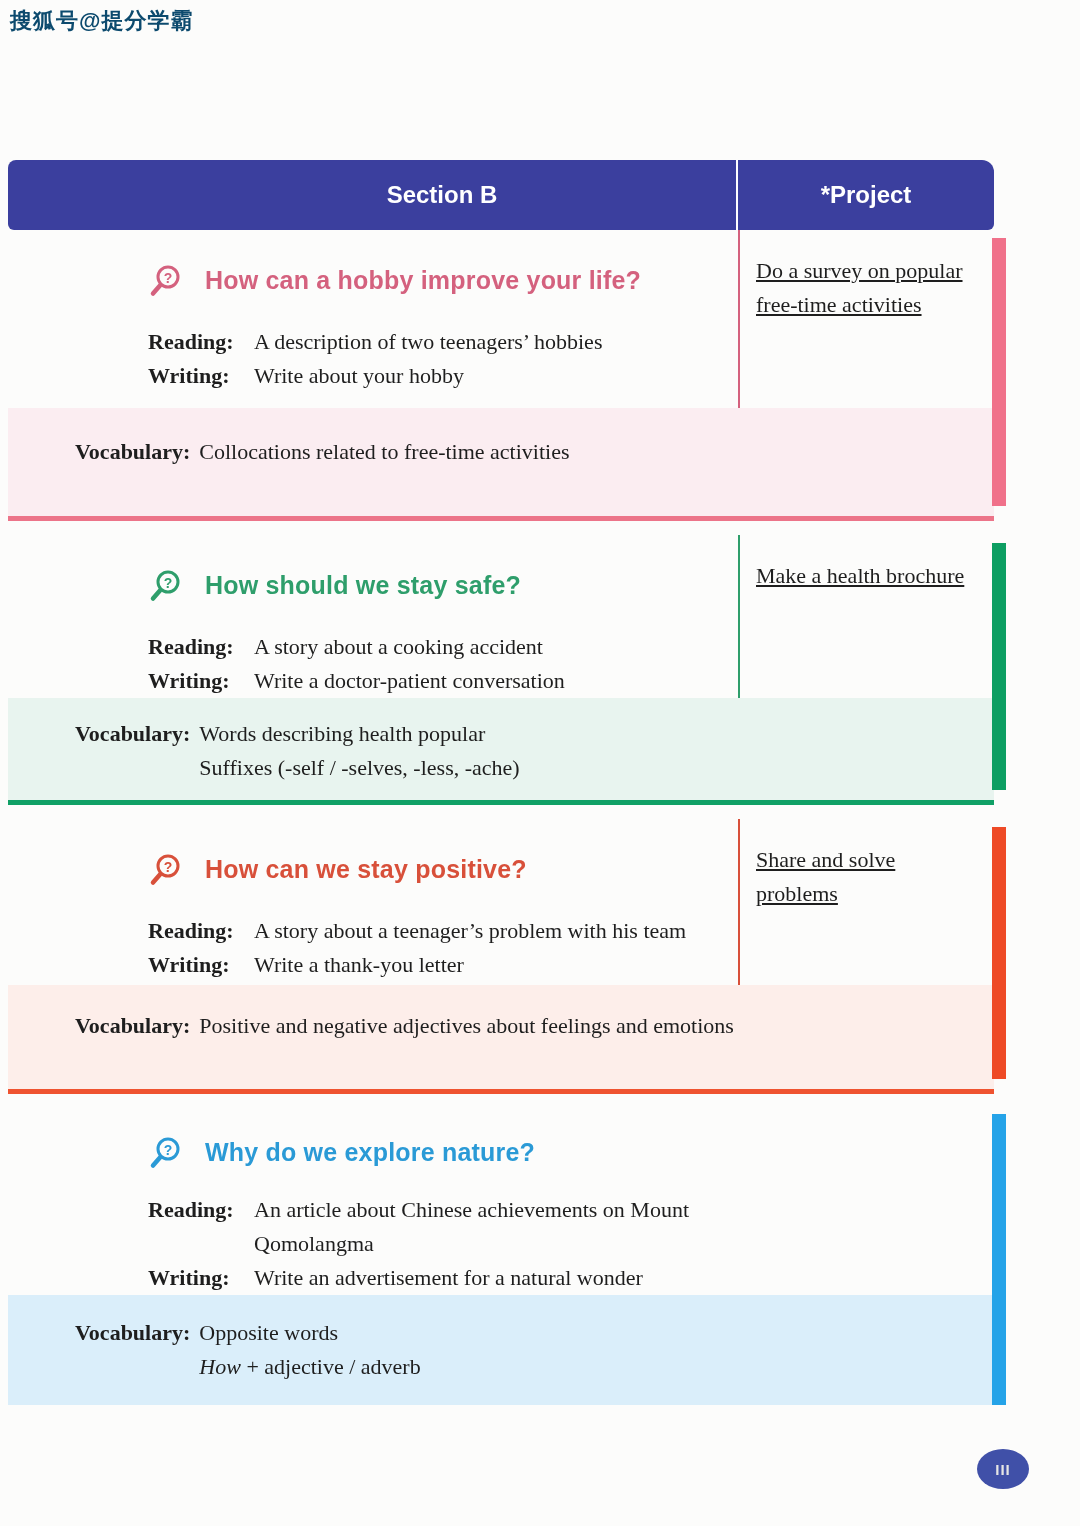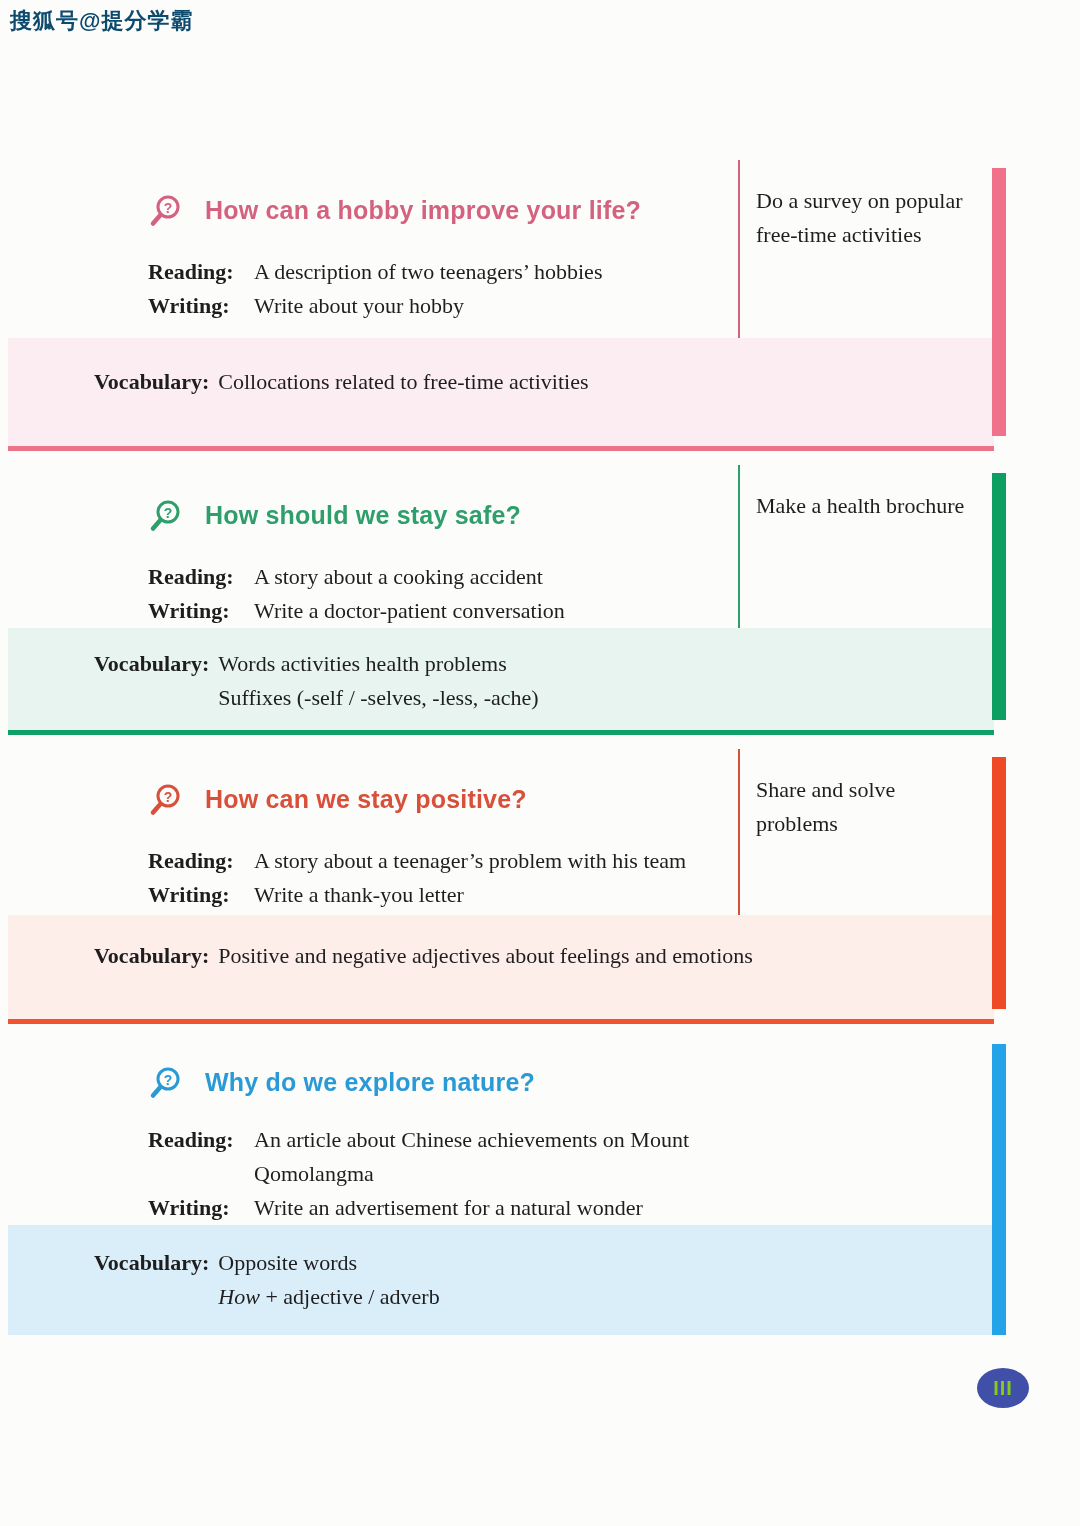--- a/index.html
+++ b/index.html
@@ -57,20 +57,21 @@
     background: var(--bar);
   }
   .unit.no-bottom .side-bar { bottom: 0; }
 
   .unit-top { display: flex; }
   .unit-left { width: 730px; padding-left: 140px; }
   .unit-project {
     flex: 1;
     border-left: 2px solid var(--accent);
     padding: 24px 18px 0 16px;
+    text-decoration: underline;
   }
   .project-text { margin: 0; font-size: 22px; line-height: 34px; }
 
   .u1 .unit-top { min-height: 178px; }
   .u2 .unit-top { min-height: 163px; }
   .u3 .unit-top { min-height: 166px; }
   .u4 .unit-top { min-height: 184px; }
 
   .unit-title-row {
     display: flex; align-items: center; gap: 7px;
@@ -96,52 +97,60 @@
     grid-template-columns: 106px 1fr;
     row-gap: 0;
     font-size: 22px; line-height: 34px;
   }
   .rw-label { font-weight: 700; }
 
   
   .vocab-band {
     background: var(--tint);
     display: flex;
-    padding-left: 86px;
+    padding-left: 67px;
     font-size: 22px; line-height: 34px;
   }
   .u1 .vocab-band { height: 108px; padding-top: 27px; }
   .u2 .vocab-band { height: 102px; padding-top: 19px; }
   .u3 .vocab-band { height: 104px; padding-top: 24px; }
   .u4 .vocab-band { height: 110px; padding-top: 21px; }
   .vocab-label { font-weight: 700; margin-right: 9px; }
 
   .unit { margin-bottom: 0; }
   .u1, .u2 { margin-bottom: 14px; }
   .u3 { margin-bottom: 12px; }
 
   
   .page-badge {
-    position: absolute; left: 977px; top: 1368px;
+    position: absolute; left: 977px; top: 1449px;
     width: 52px; height: 40px;
     background: var(--badge-bg, #4050a8);
     border-radius: 50%;
     display: flex; align-items: center; justify-content: center;
-    color: #84cc16;
-    font-family: "Liberation Sans", sans-serif;
-    font-weight: 700; font-size: 20px; letter-spacing: 1px;
+    color: #e5e5e5;
+    font-family: "Liberation Sans", sans-serif;
+    font-weight: 700; font-size: 15px; letter-spacing: 1px;
   }
 </style>
 </head>
 <body>
 
 <div class="watermark">搜狐号@提分学霸</div>
 
 <div class="toc">
 
+  <div class="toc-header">
+    <div class="seg-section">
+      <span>Section B</span>
+    </div>
+    <div class="seg-project">
+      <span>*Project</span>
+    </div>
+  </div>
 
   <section class="unit u1" style="--accent: #d4617e; --bar: #f0718a; --tint: #fbedf1; border-bottom-color: rgb(236, 116, 137);">
     <div class="unit-top">
       <div class="unit-left">
         <div class="unit-title-row">
           <svg class="q-icon" viewBox="0 0 34 34" aria-hidden="true">
             <circle cx="20" cy="13" r="10" fill="none" stroke="currentColor" stroke-width="3"></circle>
             <line x1="12" y1="21.5" x2="5" y2="29.5" stroke="currentColor" stroke-width="4.5" stroke-linecap="round"></line>
             <text x="20" y="18.5" text-anchor="middle" class="q-mark">?</text>
           </svg>
@@ -185,21 +194,21 @@
           <span class="rw-content">Write a doctor-patient conversation</span>
         </div>
       </div>
       <div class="unit-project">
         <p class="project-text">Make a health brochure</p>
       </div>
     </div>
     <div class="vocab-band">
       <span class="vocab-label">Vocabulary:</span>
       <div class="vocab-lines">
-        <div>Words activities health problems</div>
+        <div>Words describing health popular</div>
         <div><i></i><span>Suffixes (-self / -selves, -less, -ache)</span></div>
       </div>
     </div>
     <div class="side-bar"></div>
   </section>
 
   <section class="unit u3" style="--accent: #d8503a; --bar: #ee4a26; --tint: #fdeeea; border-bottom-color: rgb(239, 83, 48);">
     <div class="unit-top">
       <div class="unit-left">
         <div class="unit-title-row">

